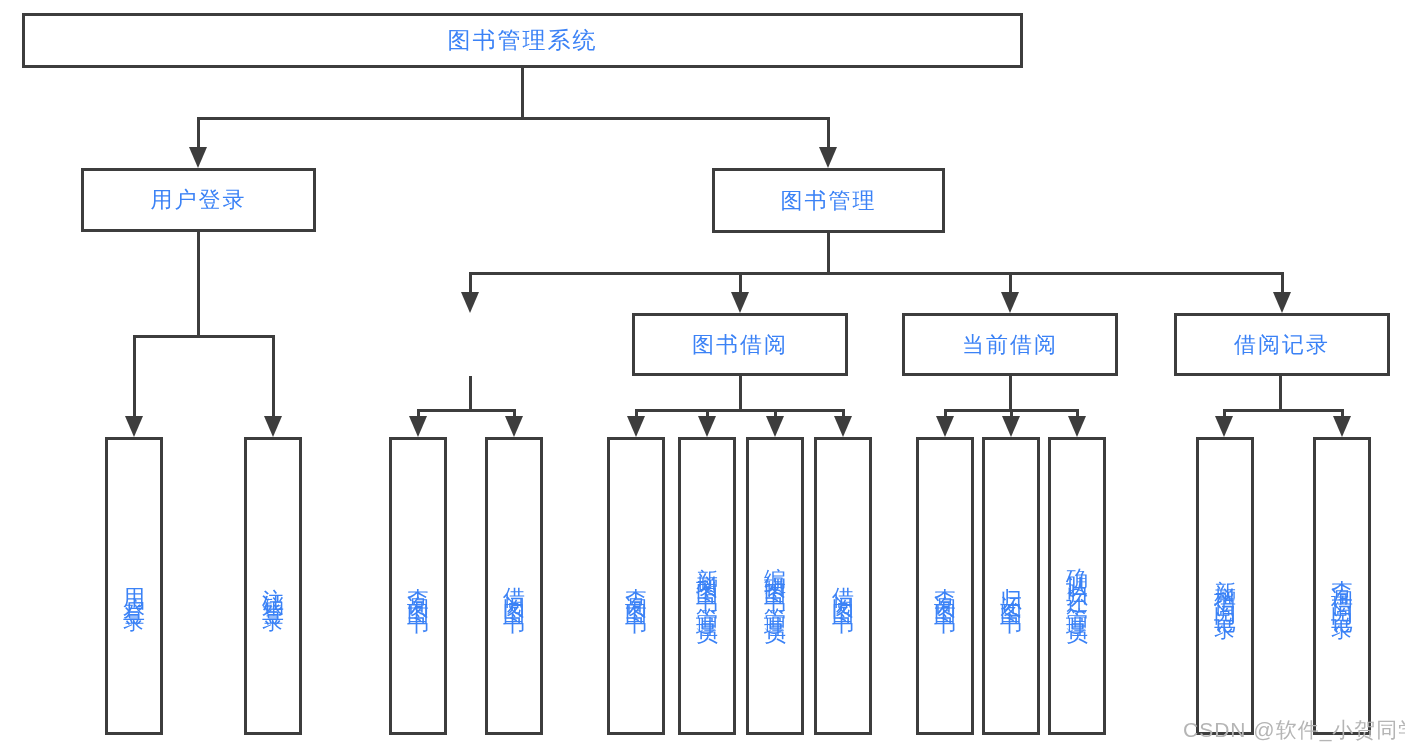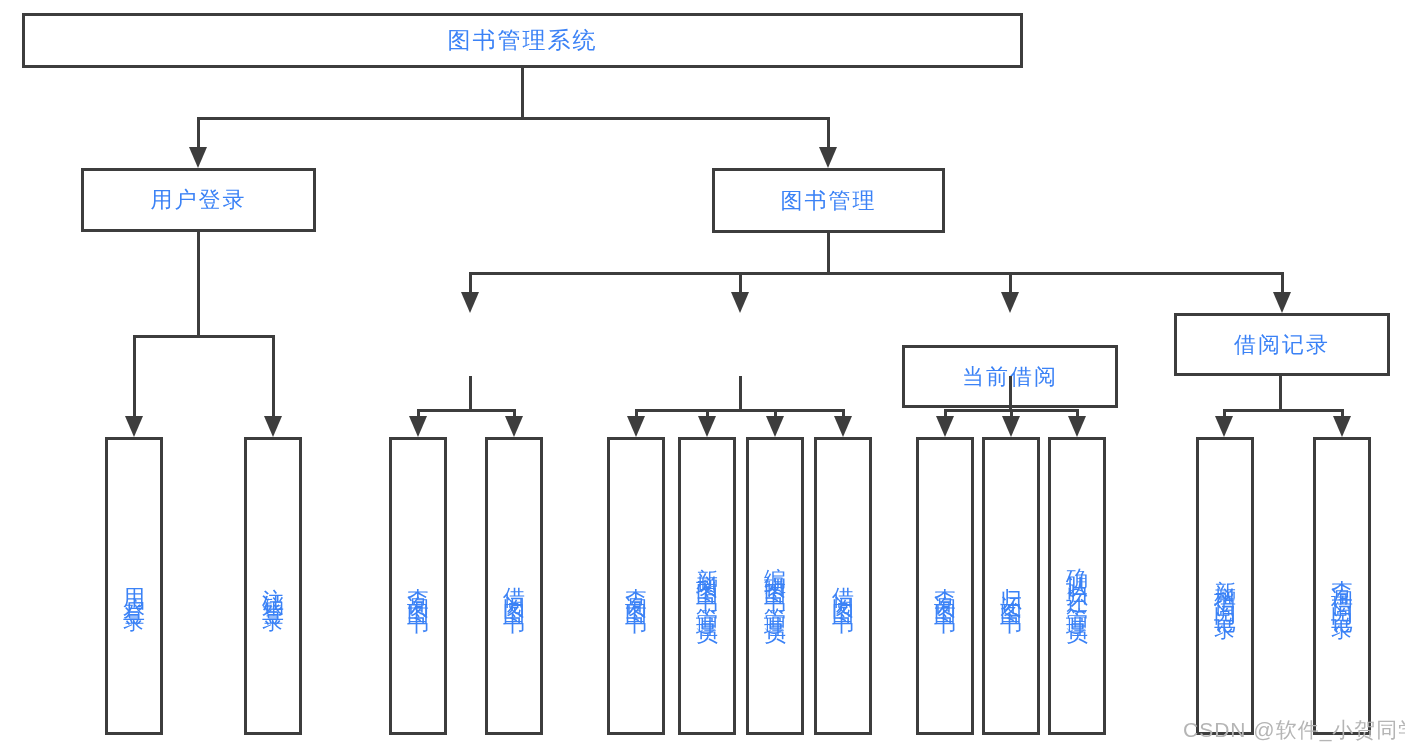--- a/index.html
+++ b/index.html
@@ -34,22 +34,25 @@
 
   <div class="box hbox" style="left:81px; top:168px; width:235px; height:64px;">
     <span>用户登录</span>
   </div>
 
   <div class="box hbox" style="left:712px; top:168px; width:233px; height:65px;">
     <span>图书管理</span>
   </div>
 
 
+  <div class="box hbox" style="left:632px; top:313px; width:216px; height:63px;">
+    <span>图书借阅</span>
+  </div>
 
-  <div class="box hbox" style="left:902px; top:313px; width:216px; height:63px;margin-top:32px;">
+  <div class="box hbox" style="left:902px; top:313px; width:216px; height:63px;">
     <span>当前借阅</span>
   </div>
 
   <div class="box hbox" style="left:1174px; top:313px; width:216px; height:63px;">
     <span>借阅记录</span>
   </div>
 
   <div class="box vbox" style="left:105px;">
     <span>用户登录</span>
   </div>

